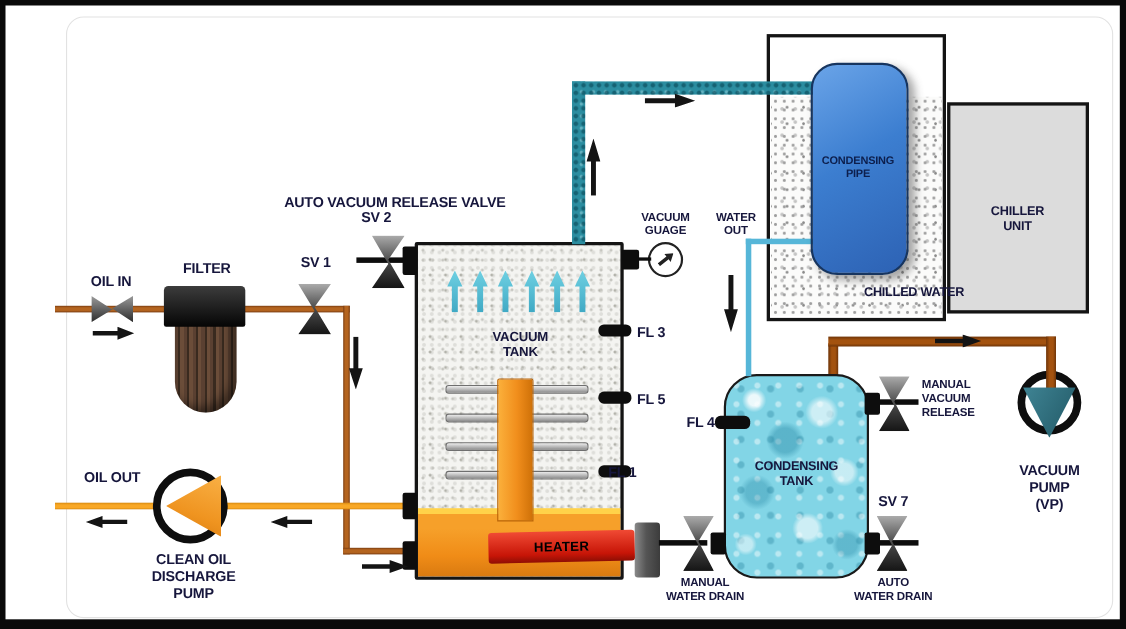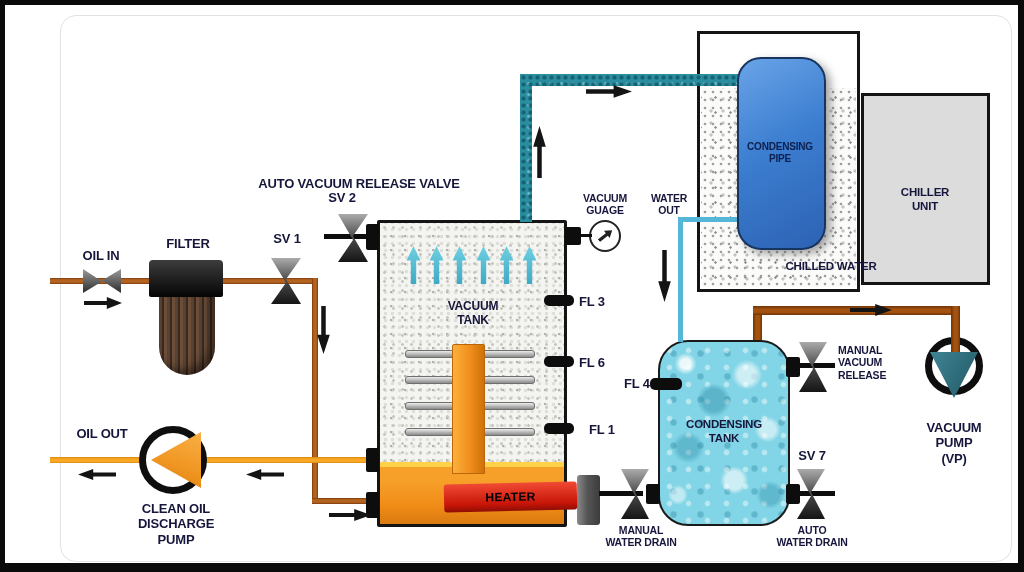--- a/index.html
+++ b/index.html
@@ -146,22 +146,22 @@
               background:linear-gradient(90deg,#8a8a8a,#555 45%,#3c3c3c);"></div>
 
   <div class="nub" style="left:366px;top:448px;width:13px;height:24px;border-radius:2px;"></div>
   <div class="nub" style="left:366px;top:492px;width:13px;height:26px;border-radius:2px;"></div>
   <div class="ar r" style="left:329px;top:508px;width:42px;height:14px;"></div>
 
   <div class="nub" style="left:544px;top:295px;width:30px;height:11px;"></div>
   <div class="nub" style="left:544px;top:356px;width:30px;height:11px;"></div>
   <div class="nub" style="left:544px;top:423px;width:30px;height:11px;"></div>
   <div class="lbl left" style="left:579px;top:294px;">FL 3</div>
-  <div class="lbl left" style="left:579px;top:355px;">FL 6</div>
-  <div class="lbl left" style="left:589px;top:422px;">FL 1</div>
+  <div class="lbl left" style="left:579px;top:355px;">FL 5</div>
+  <div class="lbl left" style="left:553px;top:422px;">FL 1</div>
 
   <div class="ar u" style="left:532px;top:126px;width:15px;height:52px;"></div>
   <div class="ar r" style="left:586px;top:84px;width:46px;height:15px;"></div>
 
   <div class="lbl ctr" style="left:605px;top:192px;font-size:10.5px;">VACUUM
 GUAGE</div>
   <div class="stub" style="left:565px;top:227px;width:16px;height:18px;"></div>
   <div class="vbar" style="left:578px;top:234px;width:14px;height:3px;"></div>
   <div class="abs gauge" style="left:589px;top:220px;width:28px;height:28px;">
     <div class="ar r" style="left:6px;top:8px;width:17px;height:11px;transform:rotate(-38deg);background:#222;"></div>

